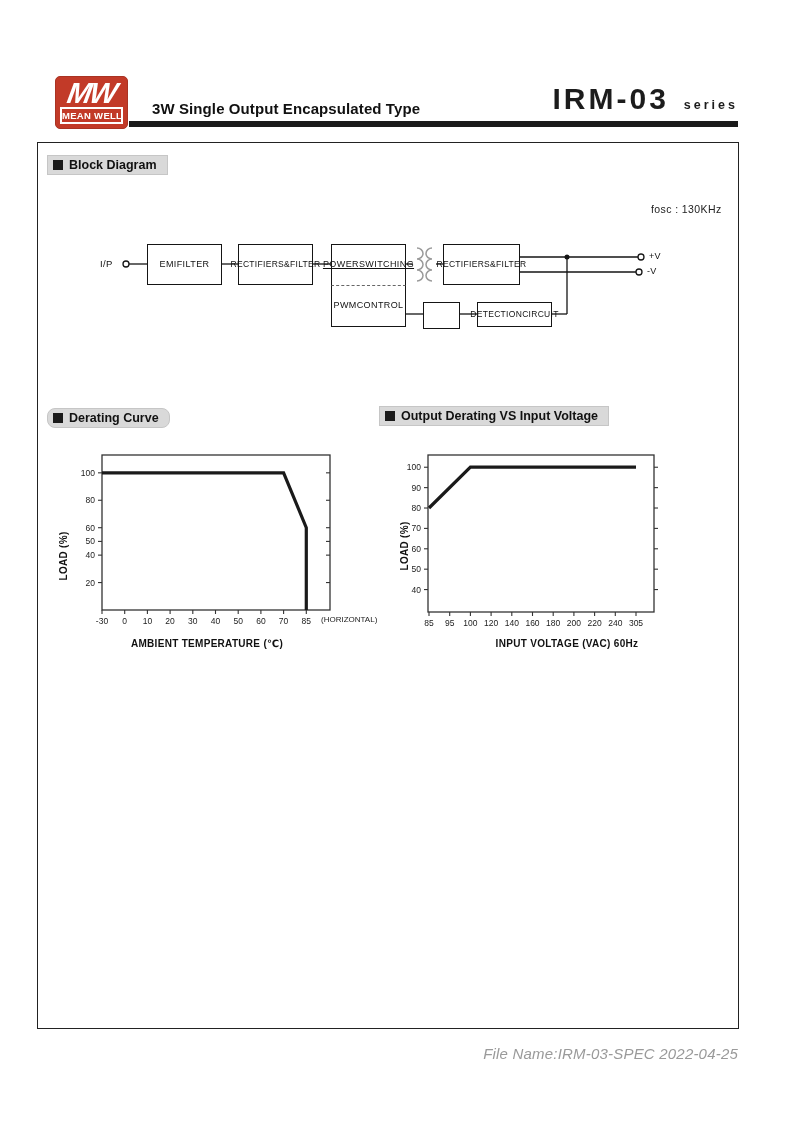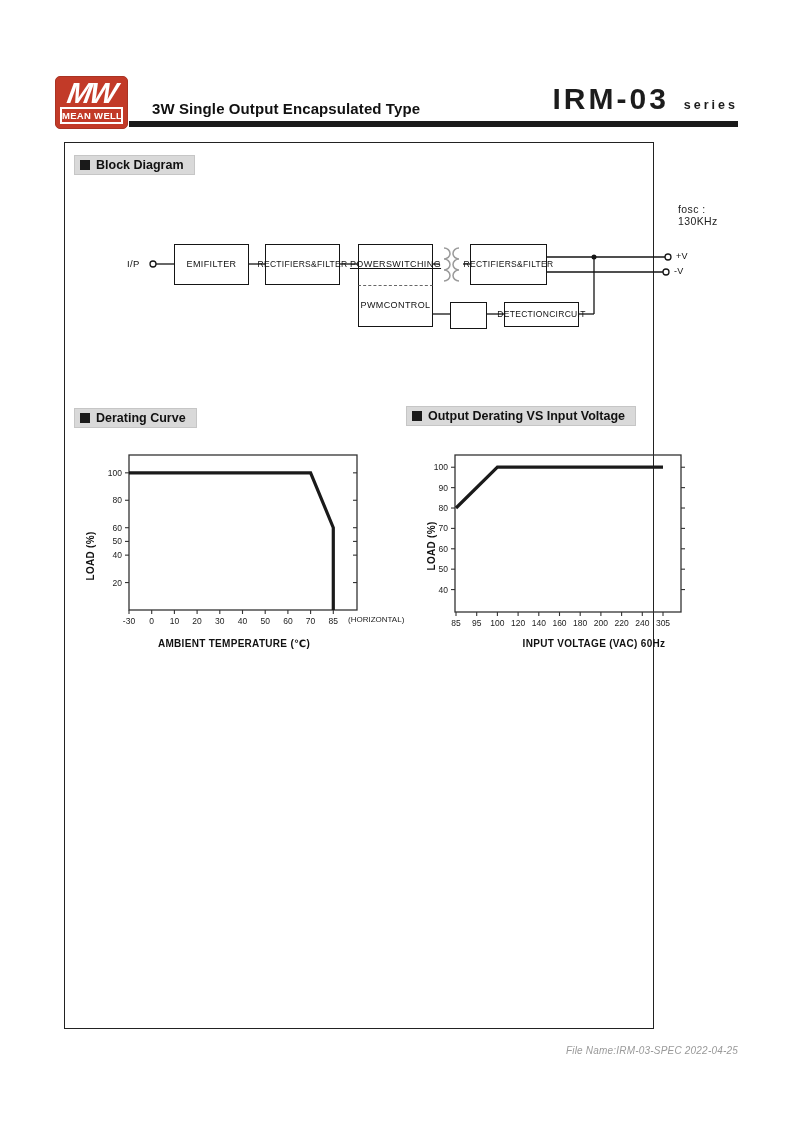--- a/index.html
+++ b/index.html
@@ -18,21 +18,21 @@
     color:#fff;font-size:9.5px;font-weight:bold;text-align:center;padding:1px 0;
     letter-spacing:.3px;border-radius:0;white-space:nowrap;}
   .doc-title{position:absolute;left:152px;top:100px;font-size:15px;font-weight:bold;
     color:#111;letter-spacing:.1px;}
   .series-wrap{position:absolute;right:56px;top:82px;display:flex;align-items:baseline;gap:15px;}
   .series-name{font-size:30px;font-weight:bold;letter-spacing:3px;color:#1c1c1c;}
   .series-suffix{font-size:12.5px;font-weight:bold;letter-spacing:3px;color:#1c1c1c;}
   .head-rule{position:absolute;left:129px;top:121px;width:609px;height:6px;background:#1a1a1a;}
 
   
-  .frame{position:absolute;left:64px;top:142px;width:590px;height:887px;
+  .frame{position:absolute;left:37px;top:142px;width:702px;height:887px;
     border:1.5px solid #222;box-sizing:border-box;}
 
   .sec-label{position:absolute;display:inline-flex;align-items:center;gap:6px;
     background:#d9d9d9;border:1px solid #c6c6c6;padding:2px 10px 2px 5px;
     font-weight:bold;font-size:12.5px;color:#111;white-space:nowrap;}
   .sq{width:10px;height:10px;background:#1a1a1a;display:inline-block;flex:0 0 auto;}
 
   .fosc{position:absolute;left:585px;top:60px;font-size:10.5px;letter-spacing:.4px;color:#222;margin-left:28px;}
 
   
@@ -41,21 +41,21 @@
   .blk{position:absolute;border:1.5px solid #151515;background:#fff;box-sizing:border-box;
     display:flex;flex-direction:row;align-items:center;justify-content:center;
     font-size:9px;letter-spacing:.4px;color:#111;text-align:center;line-height:1.3;}
   .blk.small{font-size:8.5px;line-height:1.25;letter-spacing:.3px;}
   .term-label{position:absolute;font-size:9.5px;letter-spacing:.3px;color:#111;white-space:nowrap;}
 
   
   .chart{position:absolute;}
 
   
-  .footer{position:absolute;right:56px;top:1045px;font-size:10px;font-style:italic;
+  .footer{position:absolute;right:56px;top:1045px;font-size:15px;font-style:italic;
     color:#9a9a9a;letter-spacing:.2px;}
 </style>
 </head>
 <body>
 
 <div class="logo">
   <div class="logo-mw">MW</div>
   <div class="logo-brand">MEAN WELL</div>
 </div>
 
@@ -148,21 +148,21 @@
       <div>DETECTION</div>
       <div>CIRCUIT</div>
     </div>
     <div class="blk" style="left:338px;top:66px;width:37px;height:27px;"></div>
 
     <div class="term-label" style="left:15px;top:22px;">I/P</div>
     <div class="term-label" style="left:564px;top:15px;font-size:9px;">+V</div>
     <div class="term-label" style="left:562px;top:30px;font-size:9px;">-V</div>
   </div>
 
-  <div class="sec-label" style="left:9px;top:265px;">
+  <div class="sec-label" style="left:9px;top:265px;border-radius:8px;">
     <span class="sq"></span>
     <span>Derating Curve</span>
   </div>
 
   <div class="sec-label" style="left:341px;top:263px;">
     <span class="sq"></span>
     <span>Output Derating VS Input Voltage</span>
   </div>
 
   <div class="chart" id="chart0" style="left:17px;top:303px;width:330px;height:215px;"><svg width="330" height="215" viewBox="0 0 330 215">

